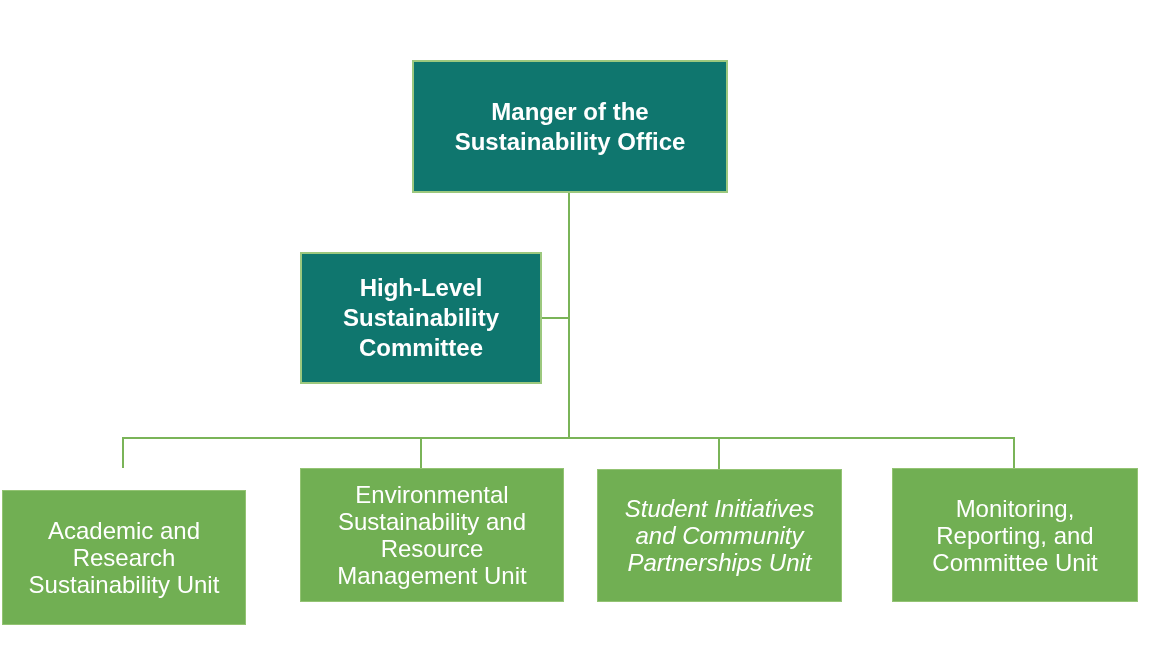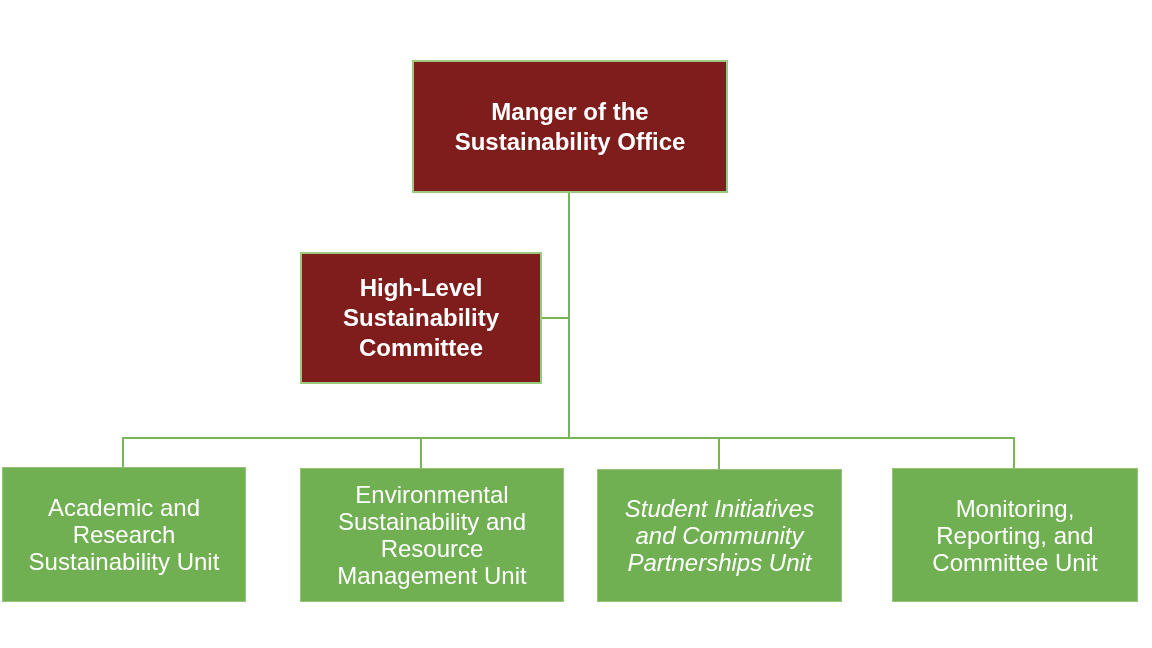--- a/index.html
+++ b/index.html
@@ -20,39 +20,39 @@
     box-sizing: border-box;
     display: flex;
     align-items: center;
     justify-content: center;
     text-align: center;
     color: #ffffff;
     white-space: pre-line;
     font-size: 24px;
   }
   .box.dark {
-    background: #7f1d1d;
+    background: #0f766e;
     border: 2px solid #9CC87E;
     font-weight: bold;
     line-height: 30px;
   }
   .box.light {
     background: #71AF53;
     border: 1px solid #93C373;
     font-weight: normal;
     line-height: 27px;
   }
   .line {
     position: absolute;
     background: #7AB458;
   }
   
   #manager-box   { left: 412px; top: 60px;  width: 316px; height: 133px; }
   #committee-box { left: 300px; top: 252px; width: 242px; height: 132px; }
-  #unit-box-0    { left: 2px;   top: 467px; width: 244px; height: 135px; }
+  #unit-box-0    { left: 2px;   top: 490px; width: 244px; height: 135px; }
   #unit-box-1    { left: 300px; top: 468px; width: 264px; height: 134px; }
   #unit-box-2    { left: 597px; top: 469px; width: 245px; height: 133px; font-style: italic; }
   #unit-box-3    { left: 892px; top: 468px; width: 246px; height: 134px; }
 
   #stem-line      { left: 568px;  top: 193px; width: 2px;   height: 246px; }
   #committee-arm  { left: 542px;  top: 317px; width: 27px;  height: 2px;  }
   #rail-line      { left: 122px;  top: 437px; width: 893px; height: 2px;  }
   #drop-line-0    { left: 122px;  top: 437px; width: 2px;   height: 31px; }
   #drop-line-1    { left: 420px;  top: 437px; width: 2px;   height: 32px; }
   #drop-line-2    { left: 718px;  top: 437px; width: 2px;   height: 33px; }

